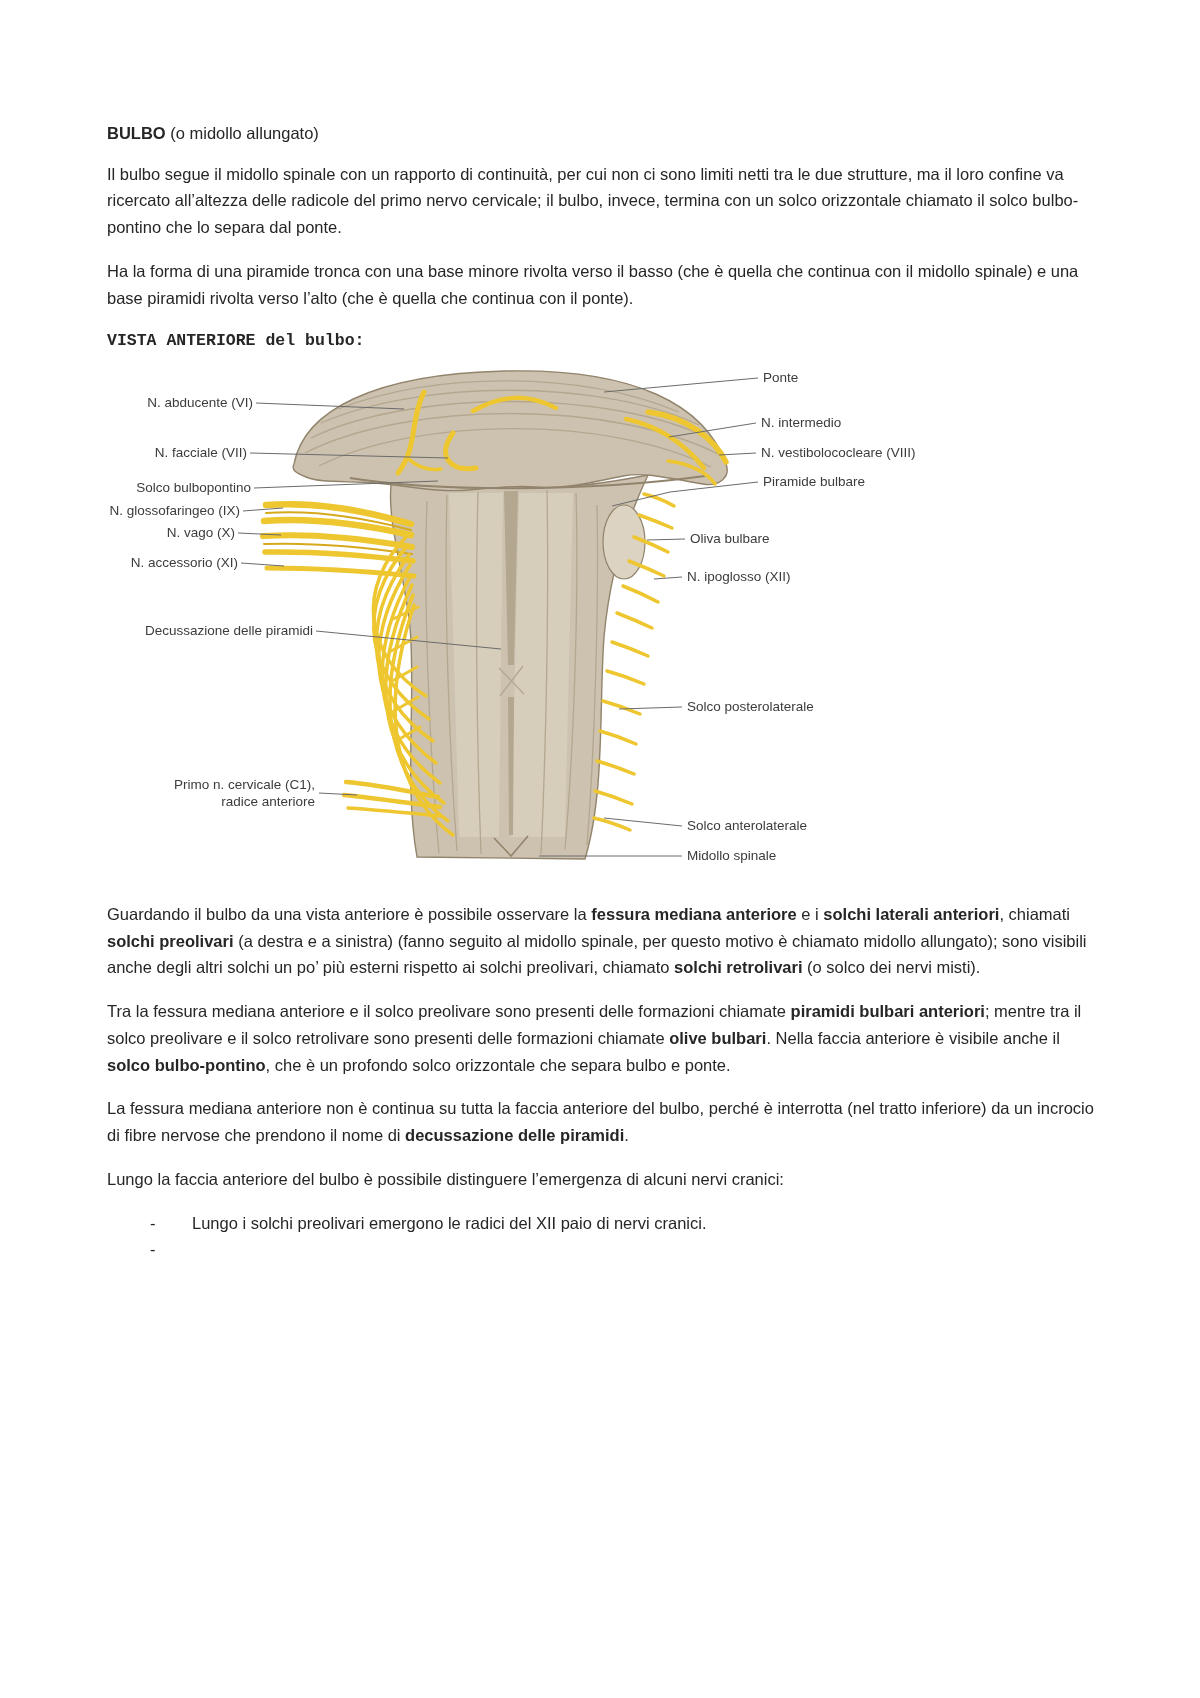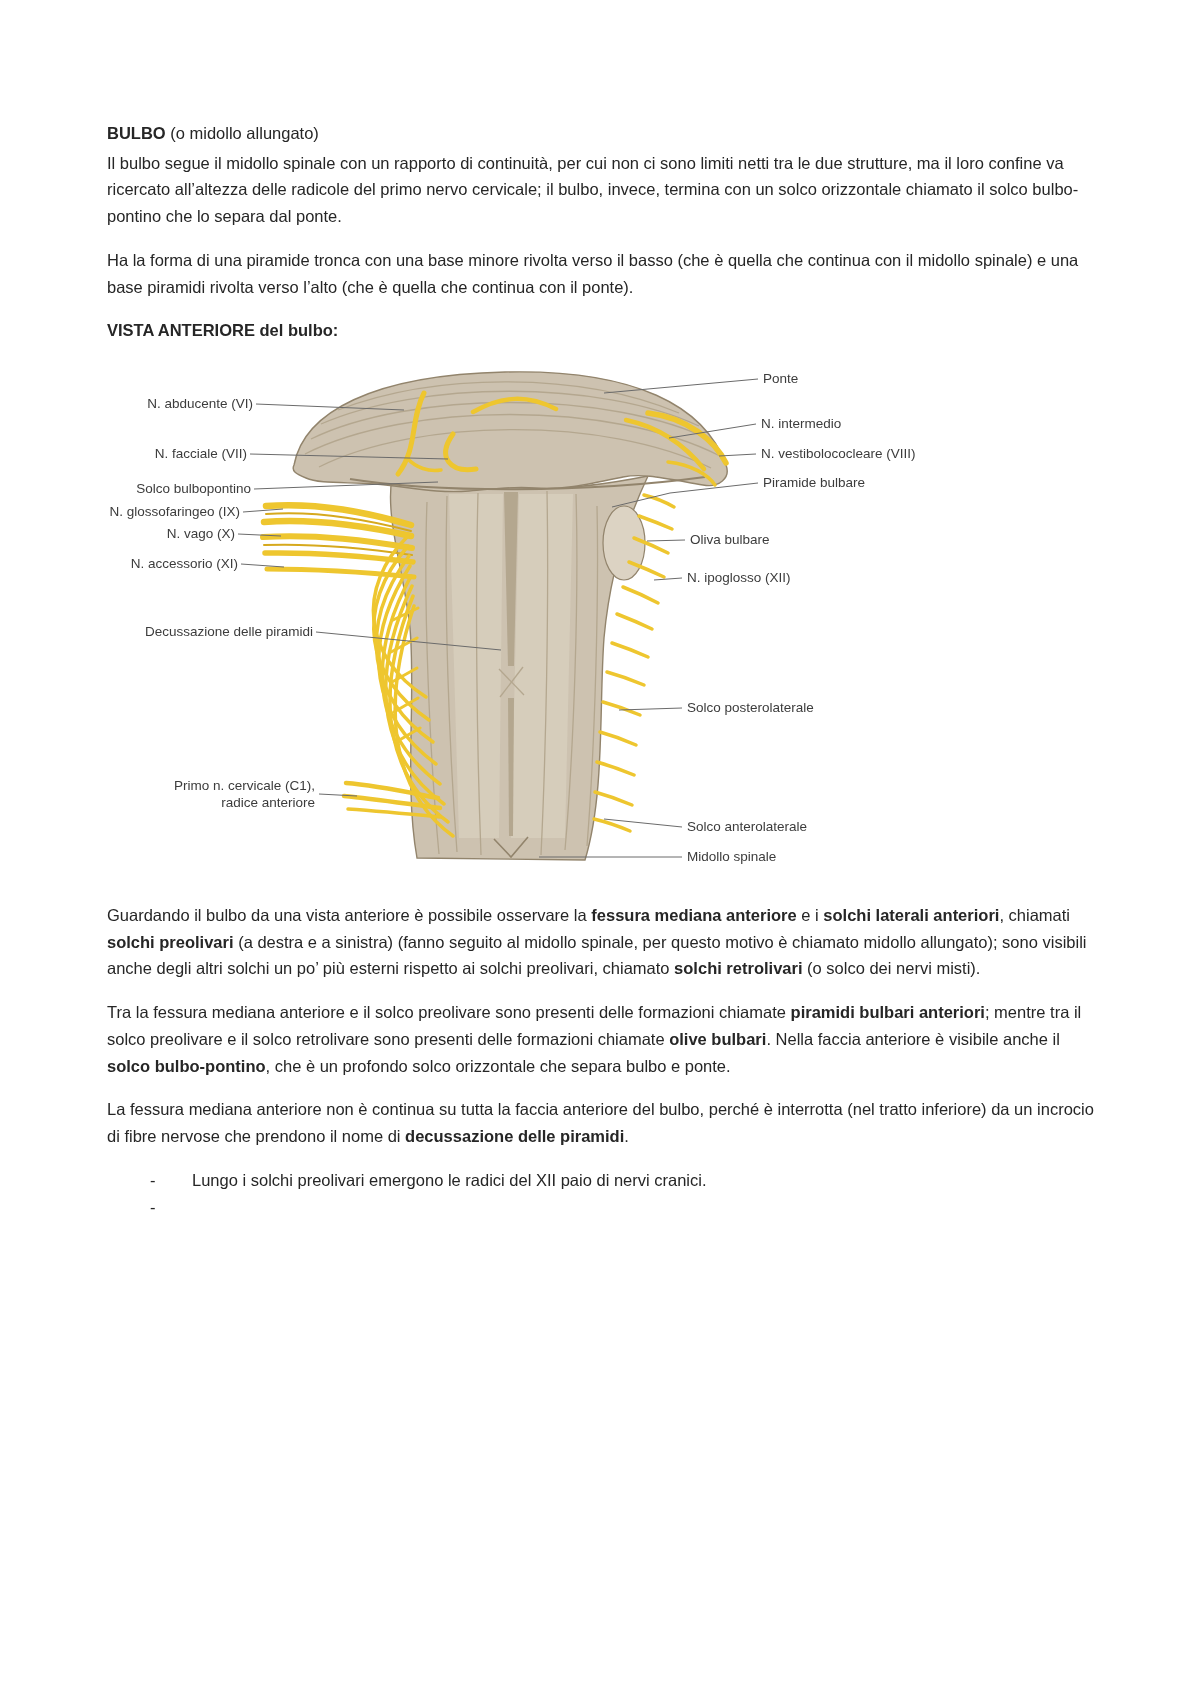--- a/index.html
+++ b/index.html
@@ -5,22 +5,22 @@
   * { box-sizing: border-box; }
   html, body { margin: 0; padding: 0; background: #ffffff; }
   body {
     width: 1200px;
     min-height: 1698px;
     font-family: "Liberation Sans", sans-serif;
     color: var(--text-color, #262626);
   }
   .page { padding: 120px 103px 60px 107px; }
   .page p { margin: 0 0 17px; font-size: 16.5px; line-height: 1.62; }
-  p.doc-title { margin-bottom: 3px; }
-  p.section-heading { margin-bottom: 22px; }
+  p.doc-title { margin-bottom: 14px; }
+  p.section-heading { margin-bottom: 10px; font-family: Liberation Mono, monospace; }
   b { font-weight: bold; }
   figure.anatomy { margin: 8px 0 16px; padding: 0; }
   figure.anatomy svg { display: block; }
   .dash-list { list-style: none; margin: 0 0 17px; padding: 0 0 0 43px; }
   .dash-list li { display: flex; font-size: 16.5px; line-height: 1.62; }
   .dash-list .dash { width: 42px; flex: none; }
 
   
   .fig-label { font-family: "Liberation Sans", sans-serif; font-size: 13.5px; fill: var(--label-color, #3c3c3c); }
   .tissue { fill: var(--tissue-tan, #cdc2b0); stroke: var(--tissue-outline, #92846c); stroke-width: 1.4; }
@@ -173,20 +173,21 @@
       </g>
     </svg>
   </figure>
 
   <p><span>Guardando il bulbo da una vista anteriore è possibile osservare la </span><b>fessura mediana anteriore</b><span> e i </span><b>solchi laterali anteriori</b><span>, chiamati </span><b>solchi preolivari</b><span> (a destra e a sinistra) (fanno seguito al midollo spinale, per questo motivo è chiamato midollo allungato); sono visibili anche degli altri solchi un po’ più esterni rispetto ai solchi preolivari, chiamato </span><b>solchi retrolivari</b><span> (o solco dei nervi misti).</span></p>
 
   <p><span>Tra la fessura mediana anteriore e il solco preolivare sono presenti delle formazioni chiamate </span><b>piramidi bulbari anteriori</b><span>; mentre tra il solco preolivare e il solco retrolivare sono presenti delle formazioni chiamate </span><b>olive bulbari</b><span>. Nella faccia anteriore è visibile anche il </span><b>solco bulbo-pontino</b><span>, che è un profondo solco orizzontale che separa bulbo e ponte.</span></p>
 
   <p><span>La fessura mediana anteriore non è continua su tutta la faccia anteriore del bulbo, perché è interrotta (nel tratto inferiore) da un incrocio di fibre nervose che prendono il nome di </span><b>decussazione delle piramidi</b><span>.</span></p>
 
+  <p><span>Lungo la faccia anteriore del bulbo è possibile distinguere l’emergenza di alcuni nervi cranici:</span></p>
 
   <ul class="dash-list">
     <li>
       <span class="dash">-</span>
       <span>Lungo i solchi preolivari emergono le radici del XII paio di nervi cranici.</span>
     </li>
     <li>
       <span class="dash">-</span>
     </li>
   </ul>

